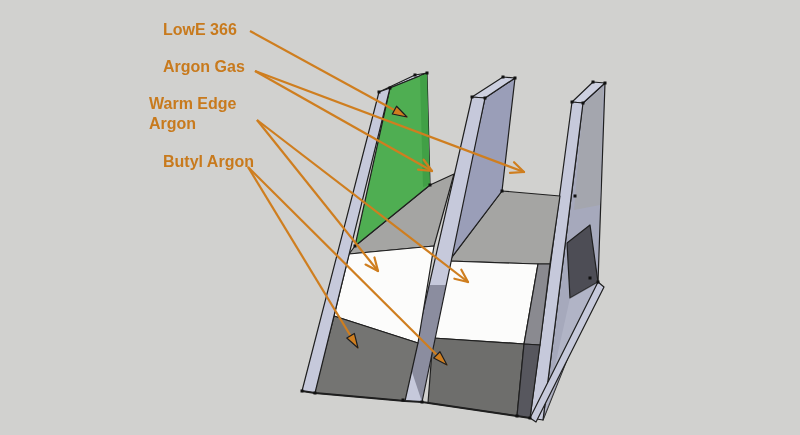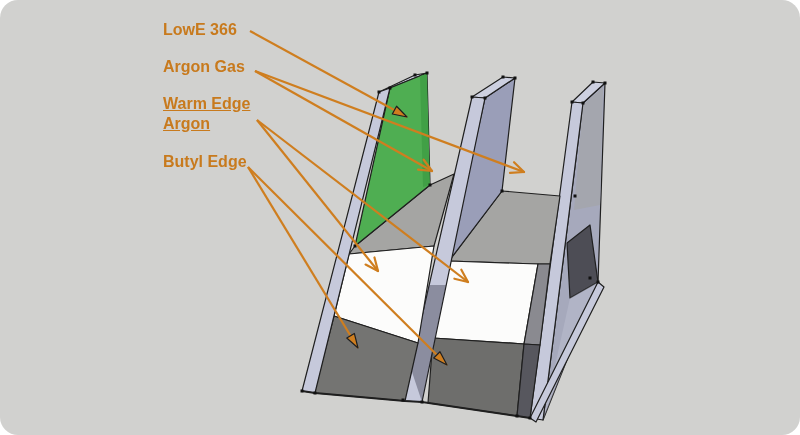--- a/index.html
+++ b/index.html
@@ -1,21 +1,20 @@
 <!DOCTYPE html>
 <html><head>
 <meta charset="utf-8">
 <style>
   html,body{margin:0;padding:0;}
   #stage{
     position:relative;
     width:800px;height:435px;
     overflow:hidden;
     font-family:"Liberation Sans", sans-serif;
-    border-radius:18px;
   }
   #model{position:absolute;left:0;top:0;}
   #model polygon, #model polyline{
     stroke:#1f1f1f;
     stroke-width:1.2;
     stroke-linejoin:round;
   }
   #model polygon.no-edge{stroke:none;}
   #model .tint-light{fill:rgba(198,201,219,0.35);stroke:none;}
   #model .tint-dark{fill:rgba(45,45,60,0.38);stroke:none;}
@@ -23,21 +22,21 @@
   #model .bottom-edge{fill:none;stroke-width:2;}
   .diagram-label{
     position:absolute;
     font-weight:bold;
     font-size:16px;
     line-height:20px;
     white-space:nowrap;
   }
   #label-lowe{left:163px;top:20px;}
   #label-argon{left:163px;top:57px;}
-  #label-warm{left:163px;top:94px;text-decoration:underline;}
+  #label-warm{left:149px;top:94px;}
   #label-butyl{left:163px;top:152px;}
 </style>
 </head>
 <body>
 
 <div id="stage" style="background: rgb(209, 209, 207);">
 
   <svg id="model" width="800" height="435" viewBox="0 0 800 435">
 
     <g>
@@ -134,16 +133,16 @@
     <span>LowE 366</span>
   </div>
   <div class="diagram-label" id="label-argon" style="color: rgb(200, 122, 29);">
     <span>Argon Gas</span>
   </div>
   <div class="diagram-label" id="label-warm" style="color: rgb(200, 122, 29);">
     <div>Warm Edge</div>
     <div>Argon</div>
   </div>
   <div class="diagram-label" id="label-butyl" style="color: rgb(200, 122, 29);">
-    <span>Butyl Edge</span>
+    <span>Butyl Argon</span>
   </div>
 
 </div>
 
 </body></html>

